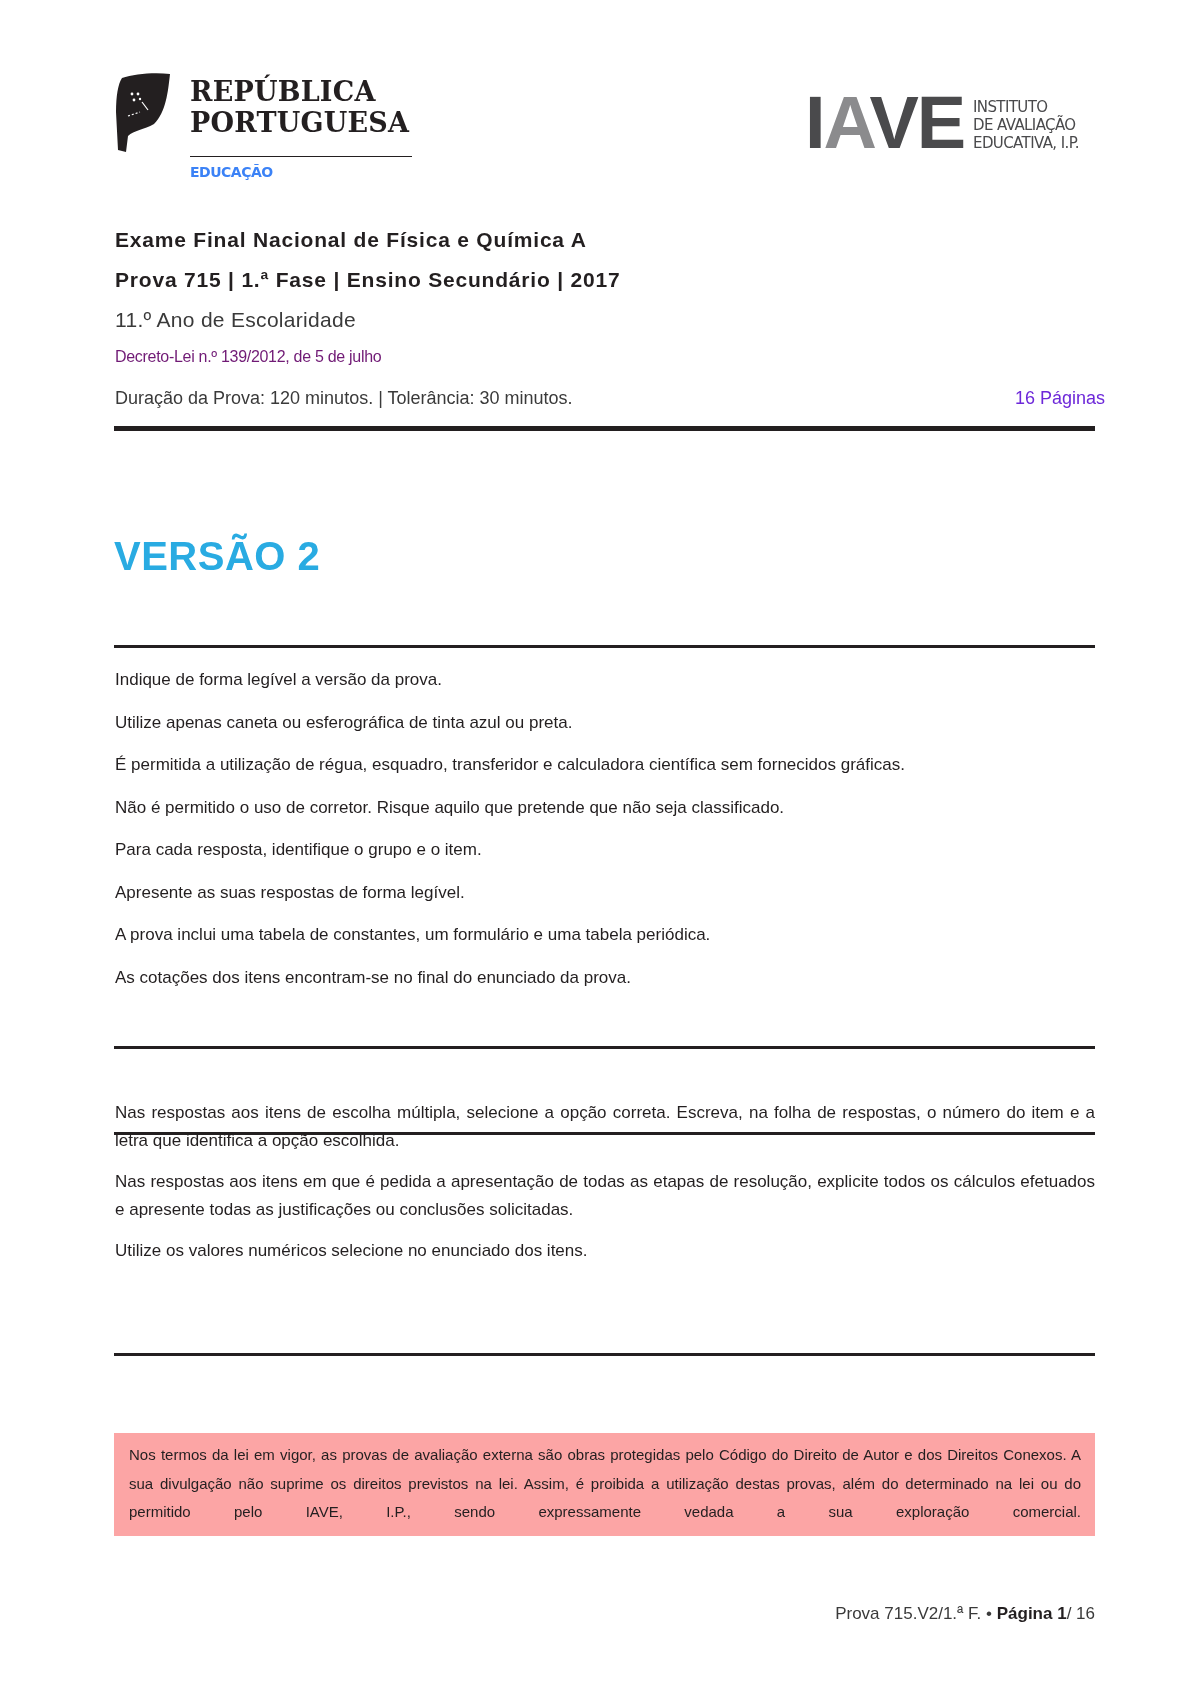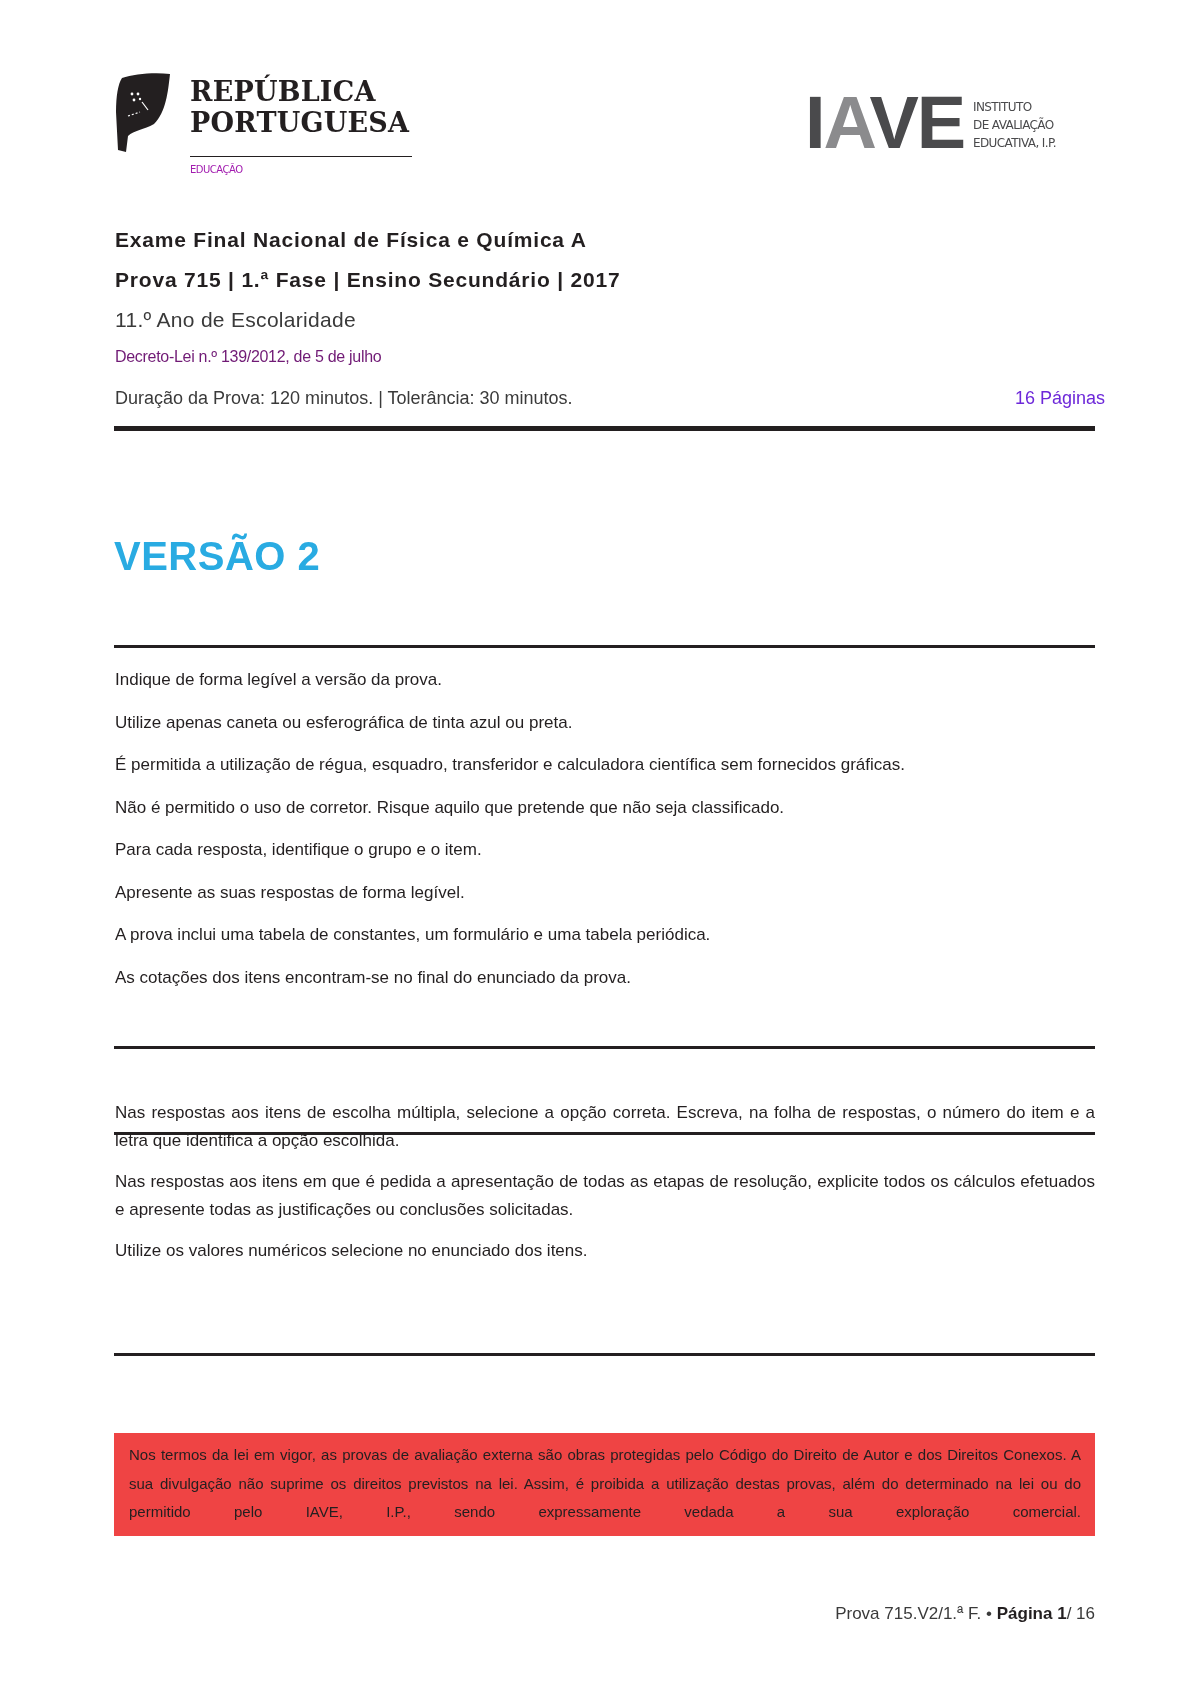--- a/index.html
+++ b/index.html
@@ -8,51 +8,51 @@
       font-family: "Liberation Sans", sans-serif; color: #231f20;
     }
     .abs { position: absolute; }
 
     
     .rp-logo { left: 114px; top: 72px; width: 290px; height: 110px; }
     .rp-emblem { position: absolute; left: 0; top: 0; width: 58px; height: 82px; }
     .rp-name { position: absolute; left: 76px; top: 4px; font-family: "DejaVu Serif", serif; font-weight: bold;
       font-size: 27px; line-height: 31px; color: #231f20; letter-spacing: 0.2px; }
     .rp-rule { position: absolute; left: 76px; top: 84px; width: 222px; height: 1px; background: #231f20; }
-    .rp-sub { position: absolute; left: 76px; top: 92px; font-family: "DejaVu Sans", sans-serif; font-weight: normal;
-      font-size: 10px; letter-spacing: -0.5px; color: #a21caf; }
+    .rp-sub { position: absolute; left: 76px; top: 92px; font-family: "DejaVu Sans", sans-serif; font-weight: bold;
+      font-size: 14px; letter-spacing: -0.5px; color: #3b82f6; }
 
     
     .iave-logo { left: 805px; top: 96px; width: 300px; height: 70px; }
     .iave-letters { position: absolute; left: 0; top: -10px; font-family: "Liberation Sans", sans-serif; font-weight: bold;
       font-size: 74px; line-height: 74px; letter-spacing: -2px; }
     .iave-letters .l1 { color: #4a4a4c; }
     .iave-letters .l2 { color: #8b8b8d; }
     .iave-text { position: absolute; left: 168px; top: 2px; font-family: "DejaVu Sans", sans-serif;
-      font-size: 12px; line-height: 18px; color: #4a4a4c; letter-spacing: -0.6px; }
+      font-size: 15px; line-height: 18px; color: #4a4a4c; letter-spacing: -0.6px; }
 
     
     .title1 { left: 115px; top: 228px; font-size: 21px; font-weight: bold; letter-spacing: 0.8px; color: #231f20; }
     .title2 { left: 115px; top: 268px; font-size: 21px; font-weight: bold; letter-spacing: 0.8px; color: #231f20; }
     .year { left: 115px; top: 308px; font-size: 21px; color: #3a3a3a; letter-spacing: 0.3px; }
     .decree { left: 115px; top: 348px; font-size: 16px; color: #701a75; letter-spacing: -0.3px; }
     .duration { left: 115px; top: 388px; font-size: 18px; color: #3a3a3a; }
     .pages { right: 95px; top: 388px; font-size: 18px; color: #6d28d9; }
     .rule-thick { left: 114px; width: 981px; height: 5px; background: #231f20; }
     .rule-med { left: 114px; width: 981px; height: 3px; background: #231f20; }
 
     .version { left: 114px; top: 534px; font-size: 40px; font-weight: bold; color: #29abe2; letter-spacing: 0.5px; text-align: right; }
 
     .instr { left: 115px; width: 980px; font-size: 17px; color: #231f20; }
     .instr p { margin: 0; height: 42.5px; line-height: 30px; }
 
     .resp { left: 115px; width: 980px; font-size: 17px; color: #231f20; line-height: 28px; }
     .resp p { margin: 0 0 13px 0; text-align: justify; }
 
-    .copyright { left: 114px; top: 1433px; width: 981px; height: 103px; background: #ef4444; }
+    .copyright { left: 114px; top: 1433px; width: 981px; height: 103px; background: #fca5a5; }
     .copyright p { margin: 0; padding: 8px 14px 0 15px; font-size: 15px; line-height: 28.5px; color: #231f20;
       text-align: justify; text-align-last: justify; }
 
     .footer { right: 105px; top: 1604px; font-size: 17px; color: #3a3a3a; }
     .footer b { color: #231f20; }
   </style>
 </head>
 <body>
 
 <div class="abs rp-logo">

